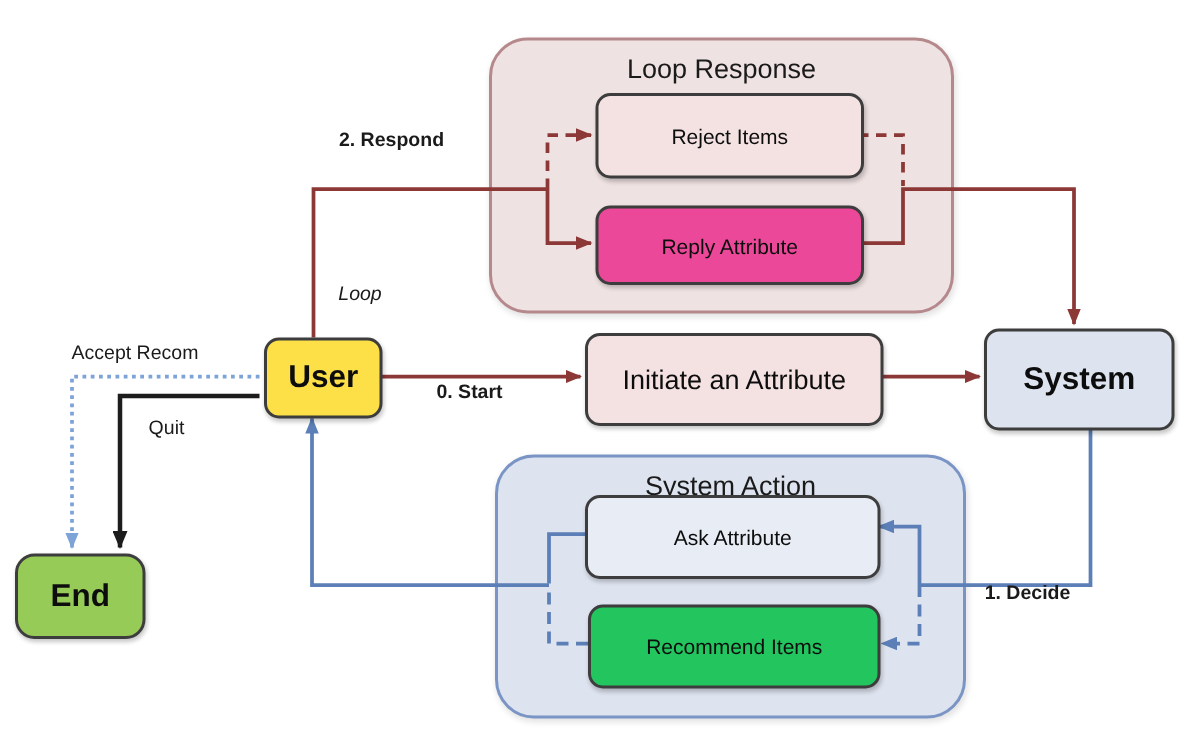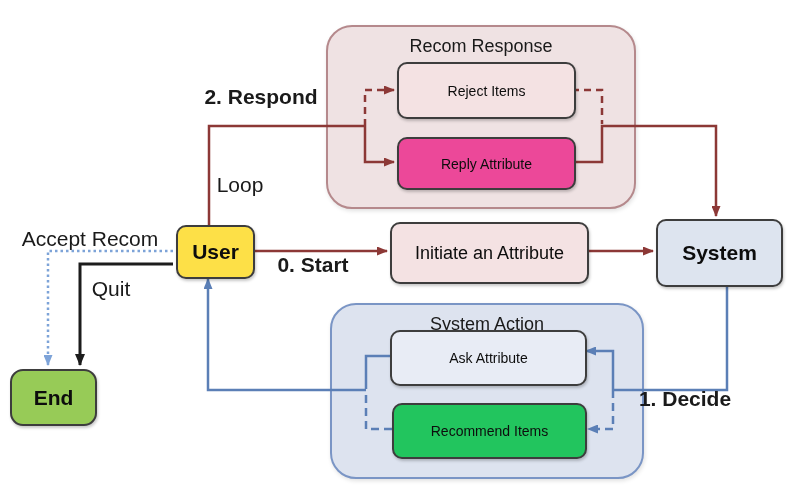--- a/index.html
+++ b/index.html
@@ -52,39 +52,39 @@
   #node-initiate  {left:390px;top:222px;width:195px;height:58px;background:#f4e2e3;font-size:18px;}
   #node-system    {left:656px;top:219px;width:123px;height:64px;background:#dde4ef;}
   #node-ask       {left:390px;top:330px;width:193px;height:52px;background:#e8ecf5;}
   #node-recommend {left:392px;top:403px;width:191px;height:52px;background:#22c55e;}
   #node-end       {left:10px; top:369px;width:83px; height:53px;background:#97cb57;border-radius:13px;}
   
   .edge-label{
     position:absolute;
     z-index:4;
     white-space:nowrap;
-    font-size:21px;
+    font-size:13px;
     transform:translateX(-50%);
     color:#1a1a1a;
   }
   .edge-label.bold{font-weight:bold;}
   #label-respond{left:261px;top:85px;}
-  #label-loop   {left:240px;top:173px;}
+  #label-loop   {left:240px;top:188px;font-style:italic;}
   #label-start  {left:313px;top:221px;margin-top:32px;}
   #label-accept {left:90px; top:227px;}
   #label-quit   {left:111px;top:277px;}
   #label-decide {left:685px;top:353px;margin-top:34px;}
 </style>
 </head>
 <body>
 
 <div id="canvas">
 
   <div class="group" id="user-response-group">
-    <div class="group-title">Recom Response</div>
+    <div class="group-title">Loop Response</div>
   </div>
 
   <div class="group" id="system-action-group">
     <div class="group-title">System Action</div>
   </div>
 
   <svg id="edges" width="793" height="498" viewBox="0 0 793 498">
     <defs>
       <marker id="ar" markerUnits="userSpaceOnUse" markerWidth="11" markerHeight="9" refX="10" refY="4.5" orient="auto">
         <path d="M0,0 L11,4.5 L0,9 Z" fill="#8c3836"></path>

